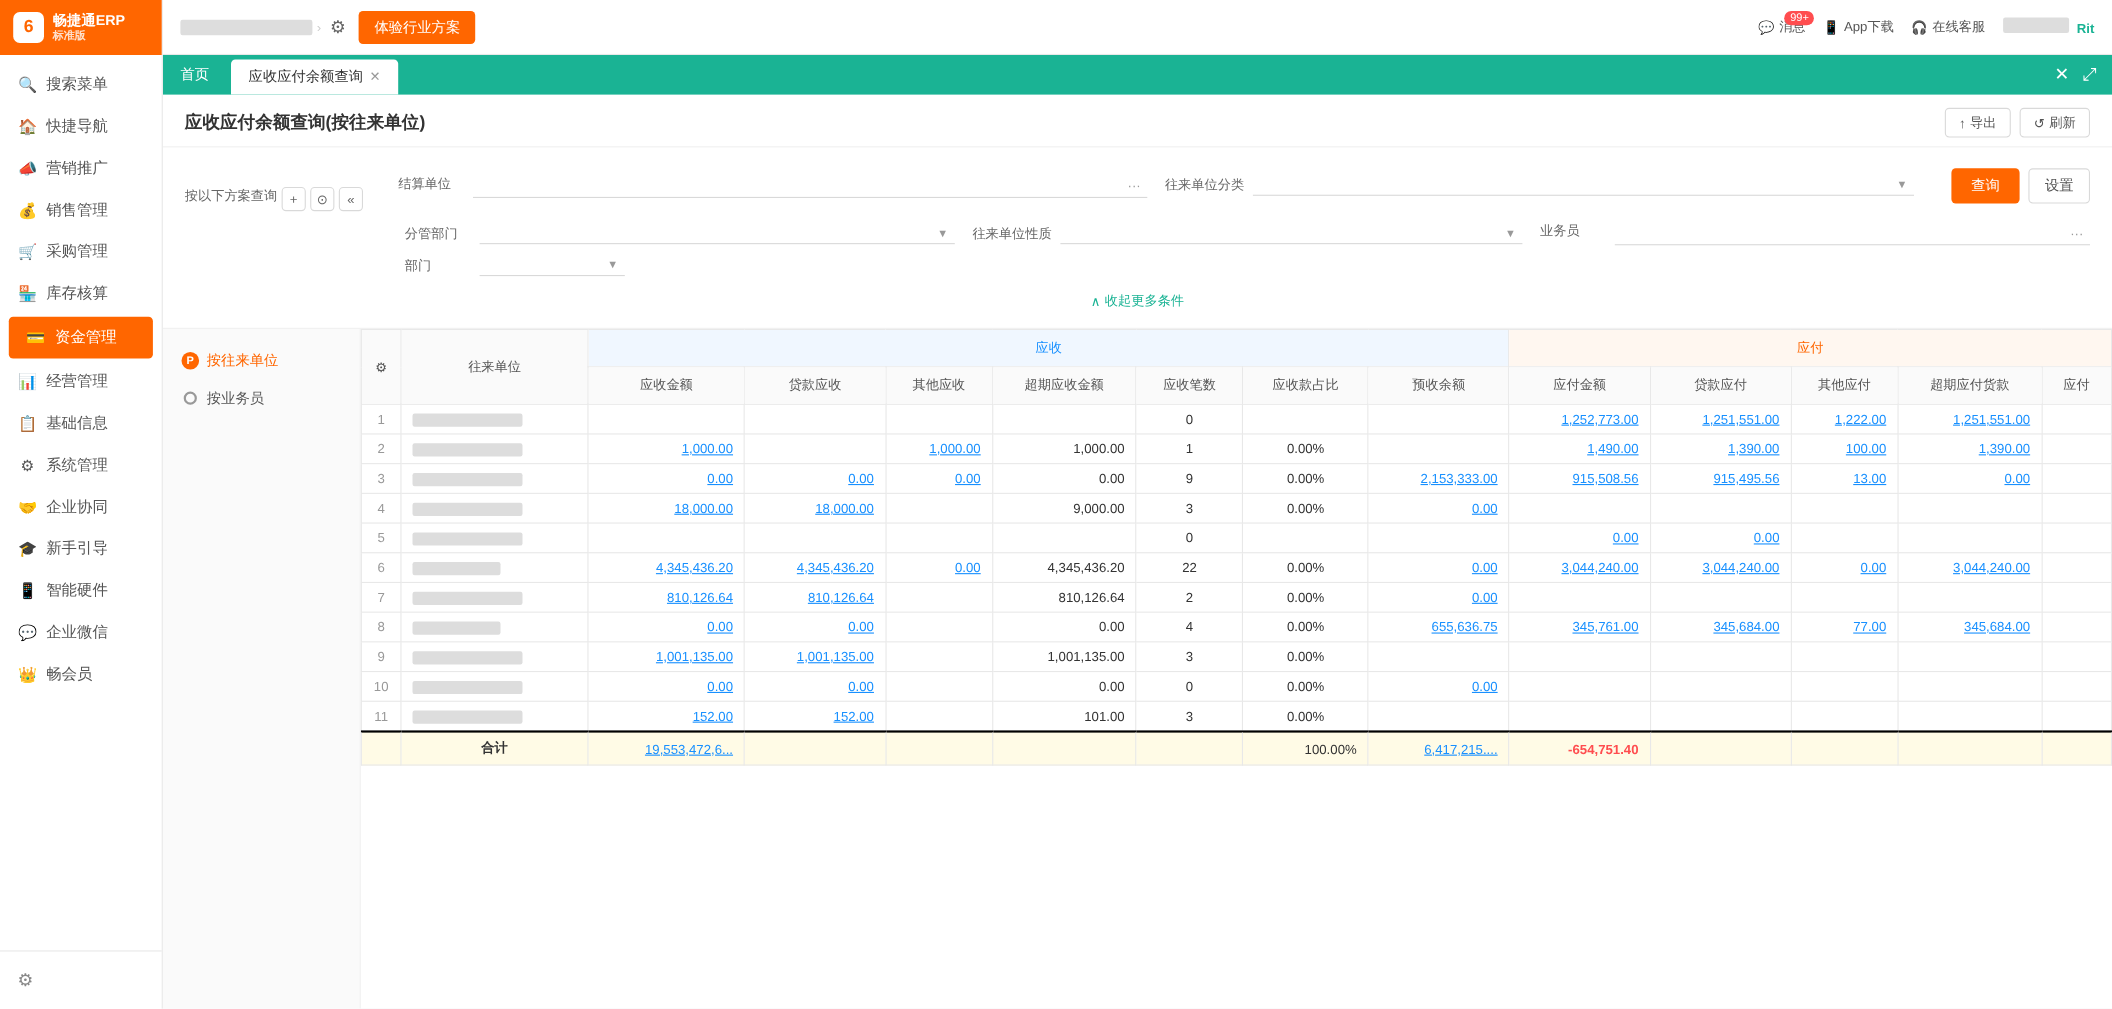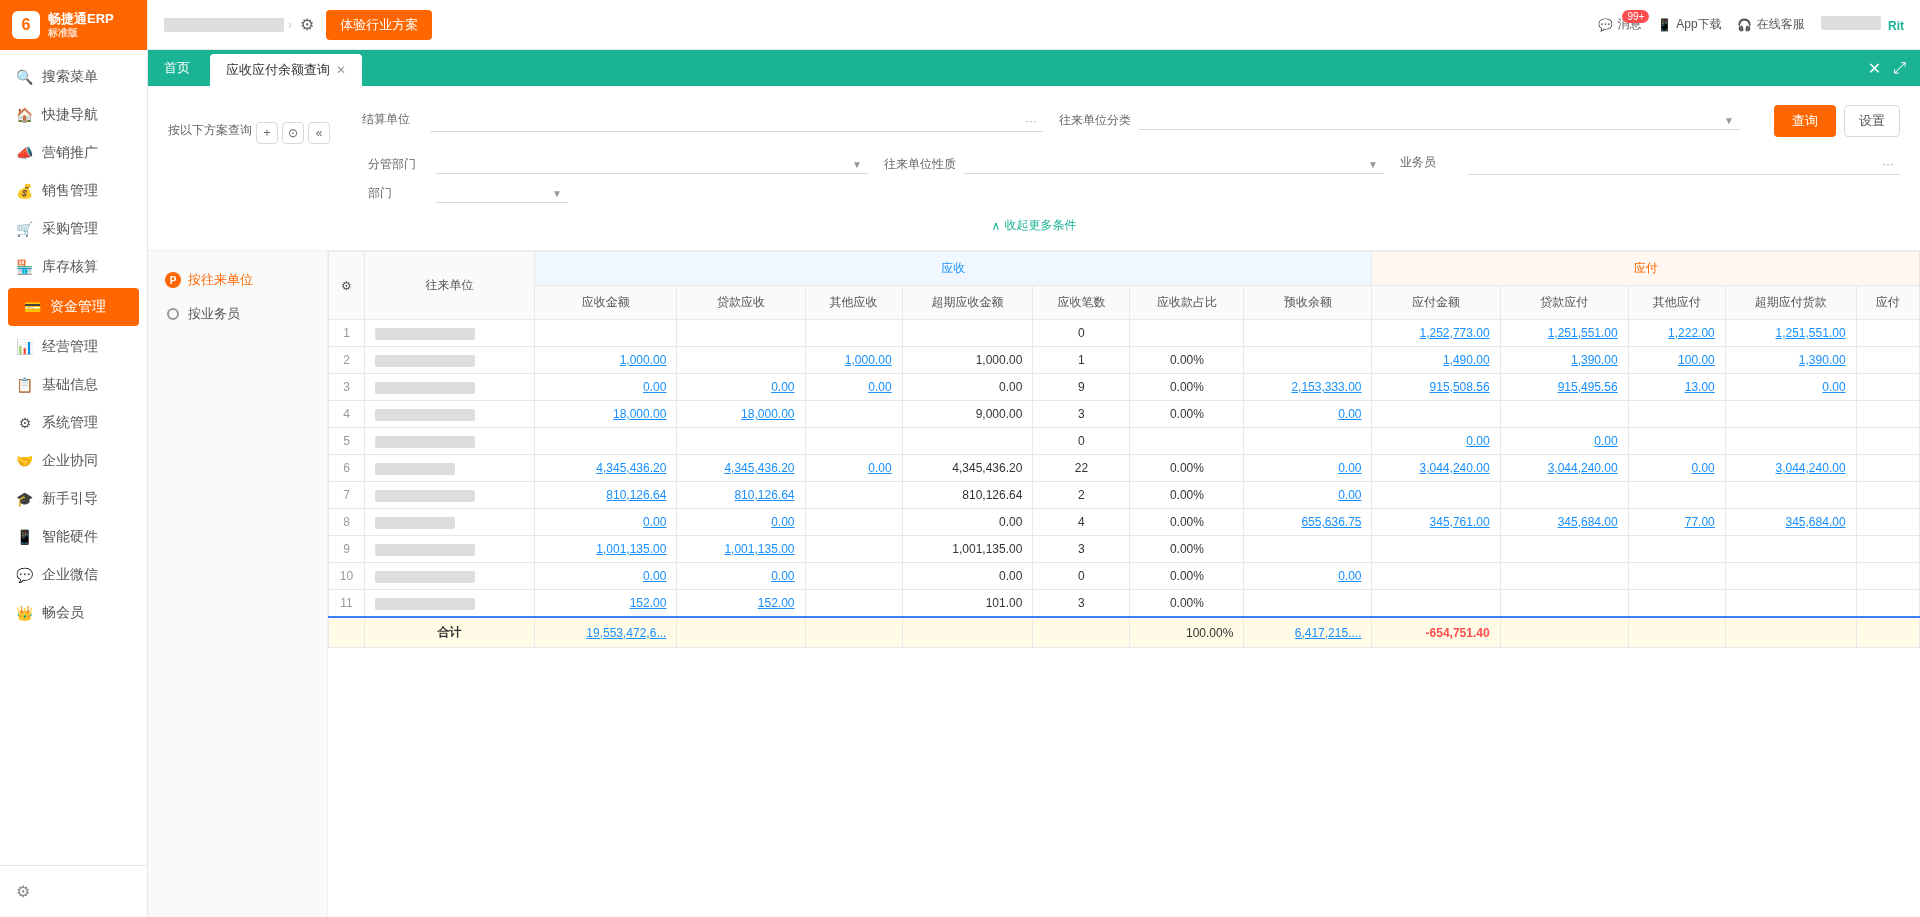--- a/index.html
+++ b/index.html
@@ -104,21 +104,21 @@
       color: #555; font-weight: 500; white-space: nowrap; position: sticky; top: 0; z-index: 2;
     }
     .data-table td { border: 1px solid #e8e8e8; padding: 6px 10px; text-align: right; color: #333; white-space: nowrap; }
     .data-table td.text-left { text-align: left; }
     .data-table td.text-center { text-align: center; }
     .data-table .number-link { color: #1890ff; text-decoration: underline; cursor: pointer; }
     .col-settings { width: 36px; text-align: center; }
 
     
     .total-row { background: #fffbe6; font-weight: 500; }
-    .total-row td { border-top: 2px solid #3b82f6; }
+    .total-row td { border-top: 2px solid #000000; }
 
     
     .filter-collapse { display: flex; align-items: center; justify-content: center; padding: 4px 0; color: #1ab394; cursor: pointer; font-size: 12px; gap: 4px; }
 
     ::-webkit-scrollbar { width: 6px; height: 6px; }
     ::-webkit-scrollbar-track { background: #f1f1f1; }
     ::-webkit-scrollbar-thumb { background: #ccc; border-radius: 3px; }
   </style>
 </head>
 <body>
@@ -240,20 +240,33 @@
   </div>
   <div class="tabbar-right">
     <span class="tabbar-btn">✕</span>
     <span class="tabbar-btn">⤢</span>
   </div>
 </div>
 
 <div class="main">
   <div class="page-content">
 
+    <div class="page-header">
+      <h2 class="page-title">应收应付余额查询(按往来单位)</h2>
+      <div class="page-actions">
+        <button class="btn-export">
+          <span>↑</span>
+          <span>导出</span>
+        </button>
+        <button class="btn-refresh">
+          <span>↺</span>
+          <span>刷新</span>
+        </button>
+      </div>
+    </div>
 
     <div class="filter-area">
       <div class="filter-row">
         <div class="filter-label-section">
           <span class="filter-label-section-text">按以下方案查询</span>
           <div class="filter-icon-btn">+</div>
           <div class="filter-icon-btn">⊙</div>
           <div class="filter-icon-btn">«</div>
         </div>
         <div class="filter-item">

